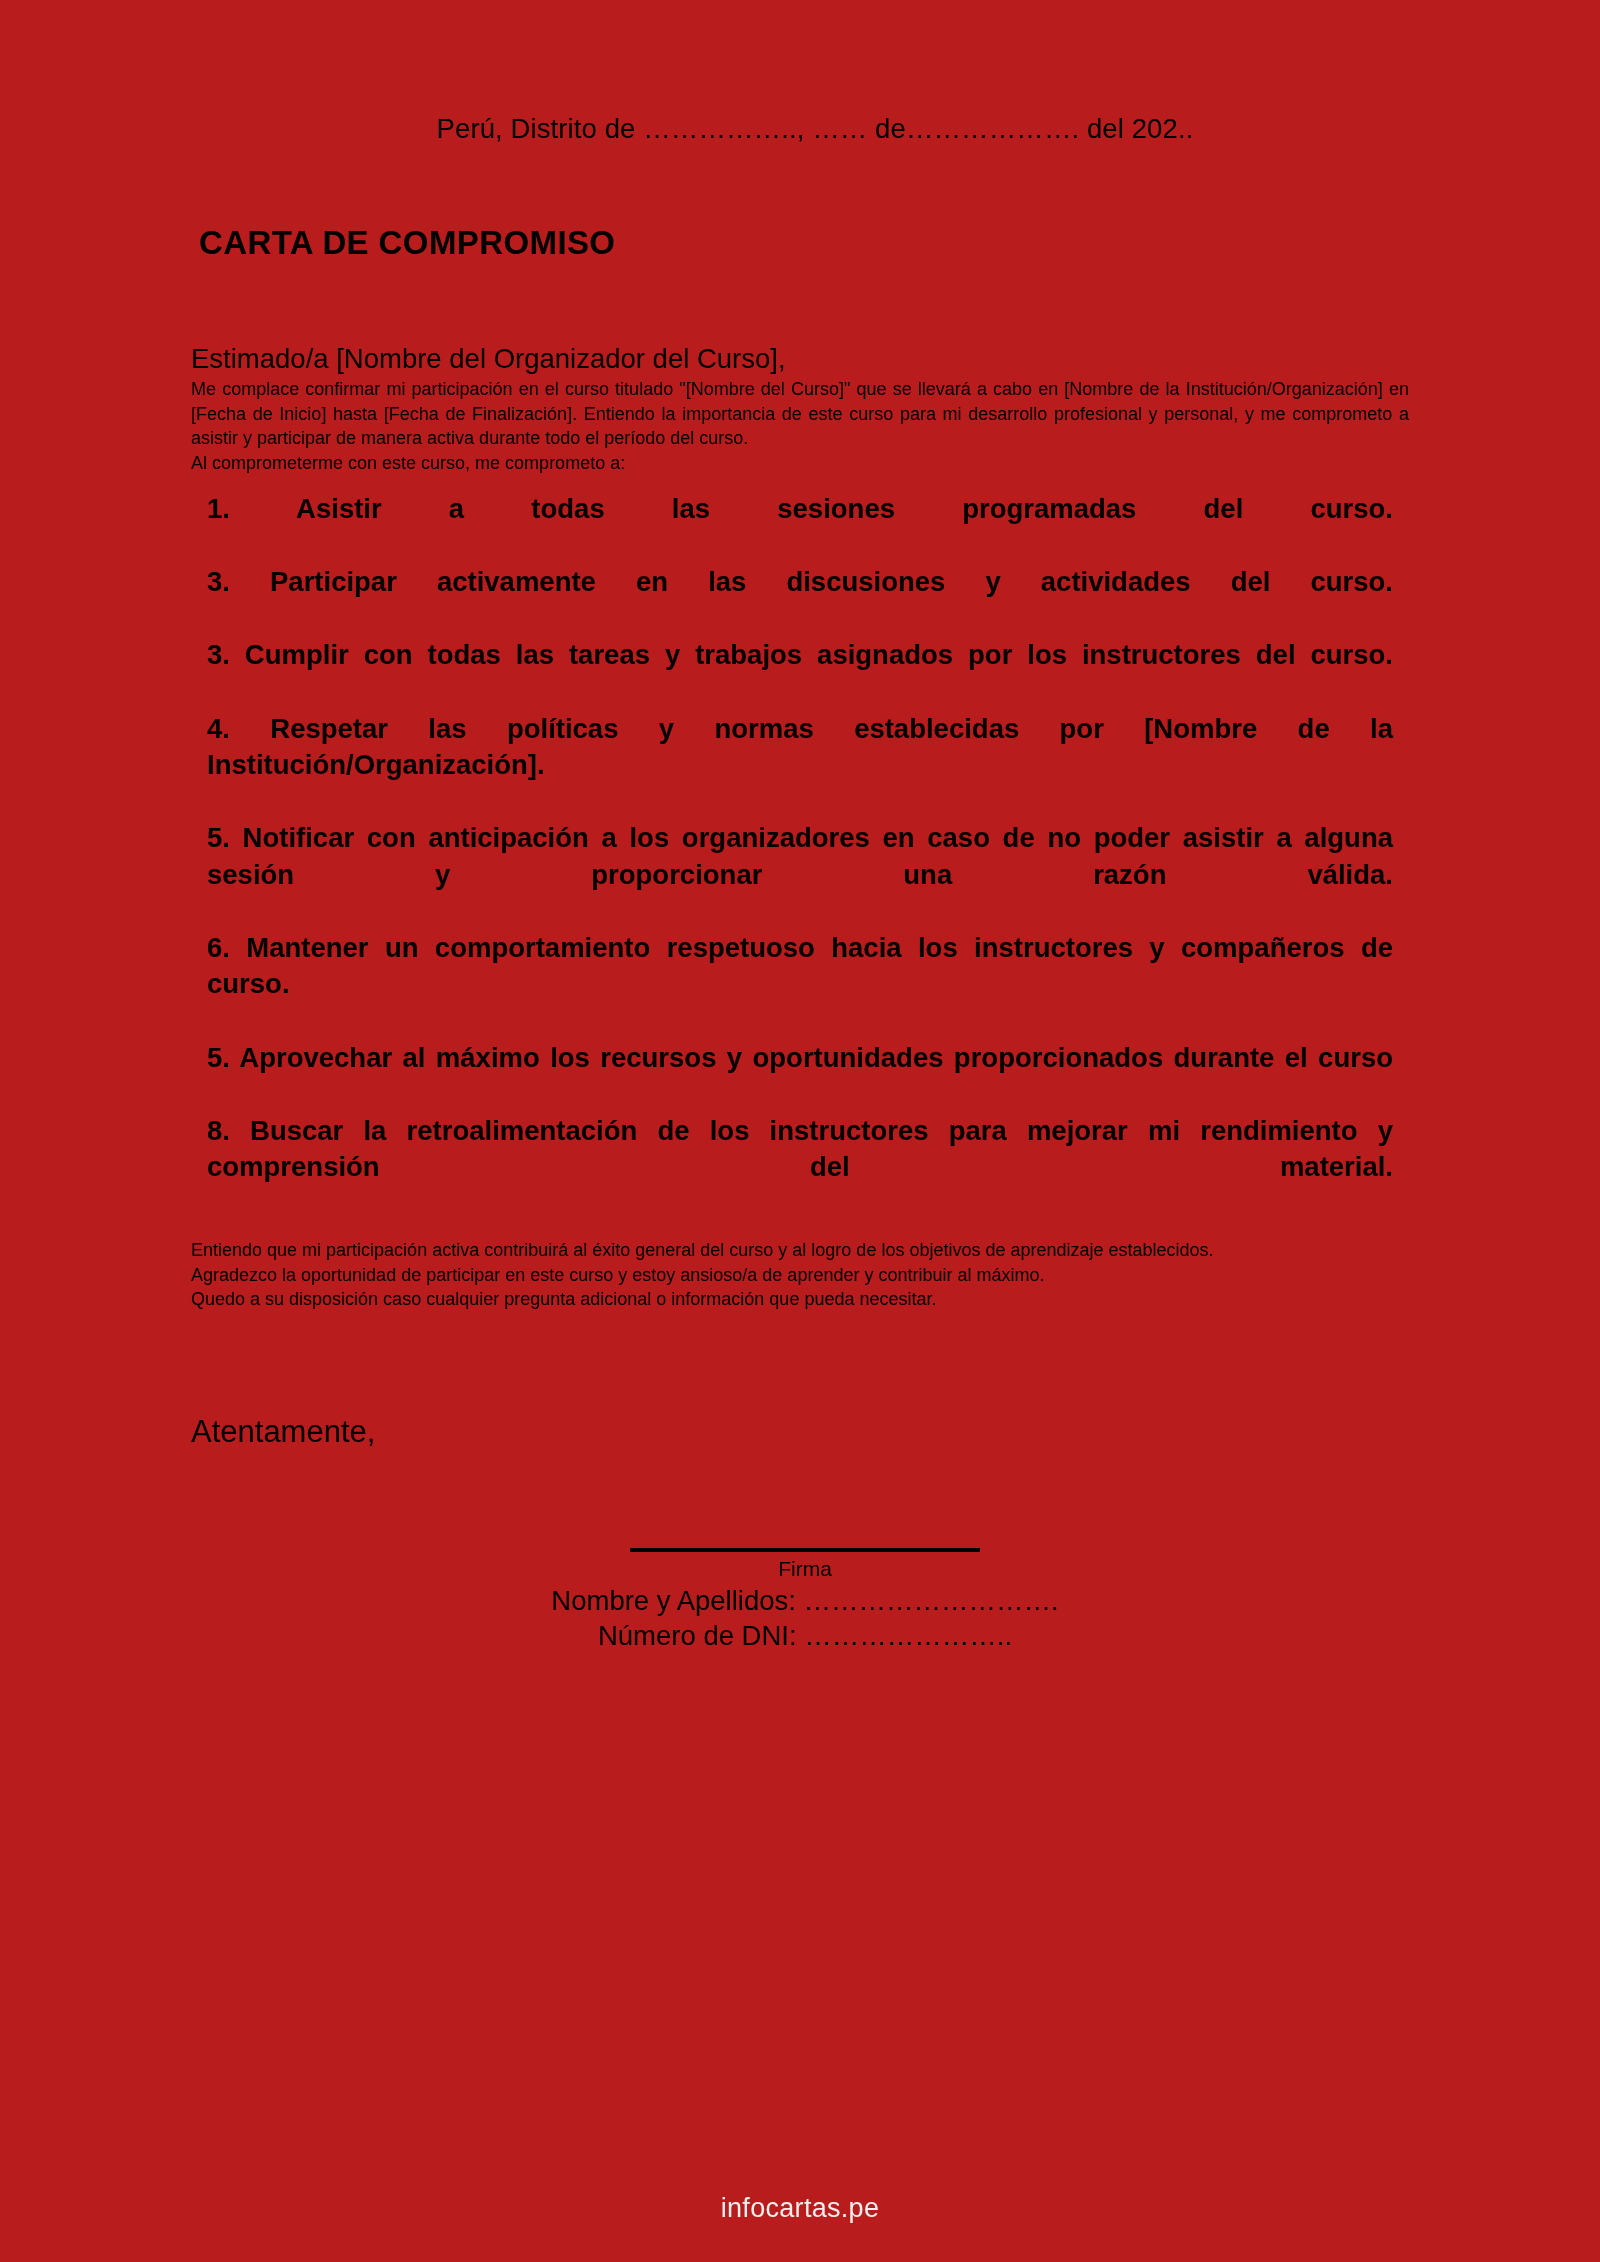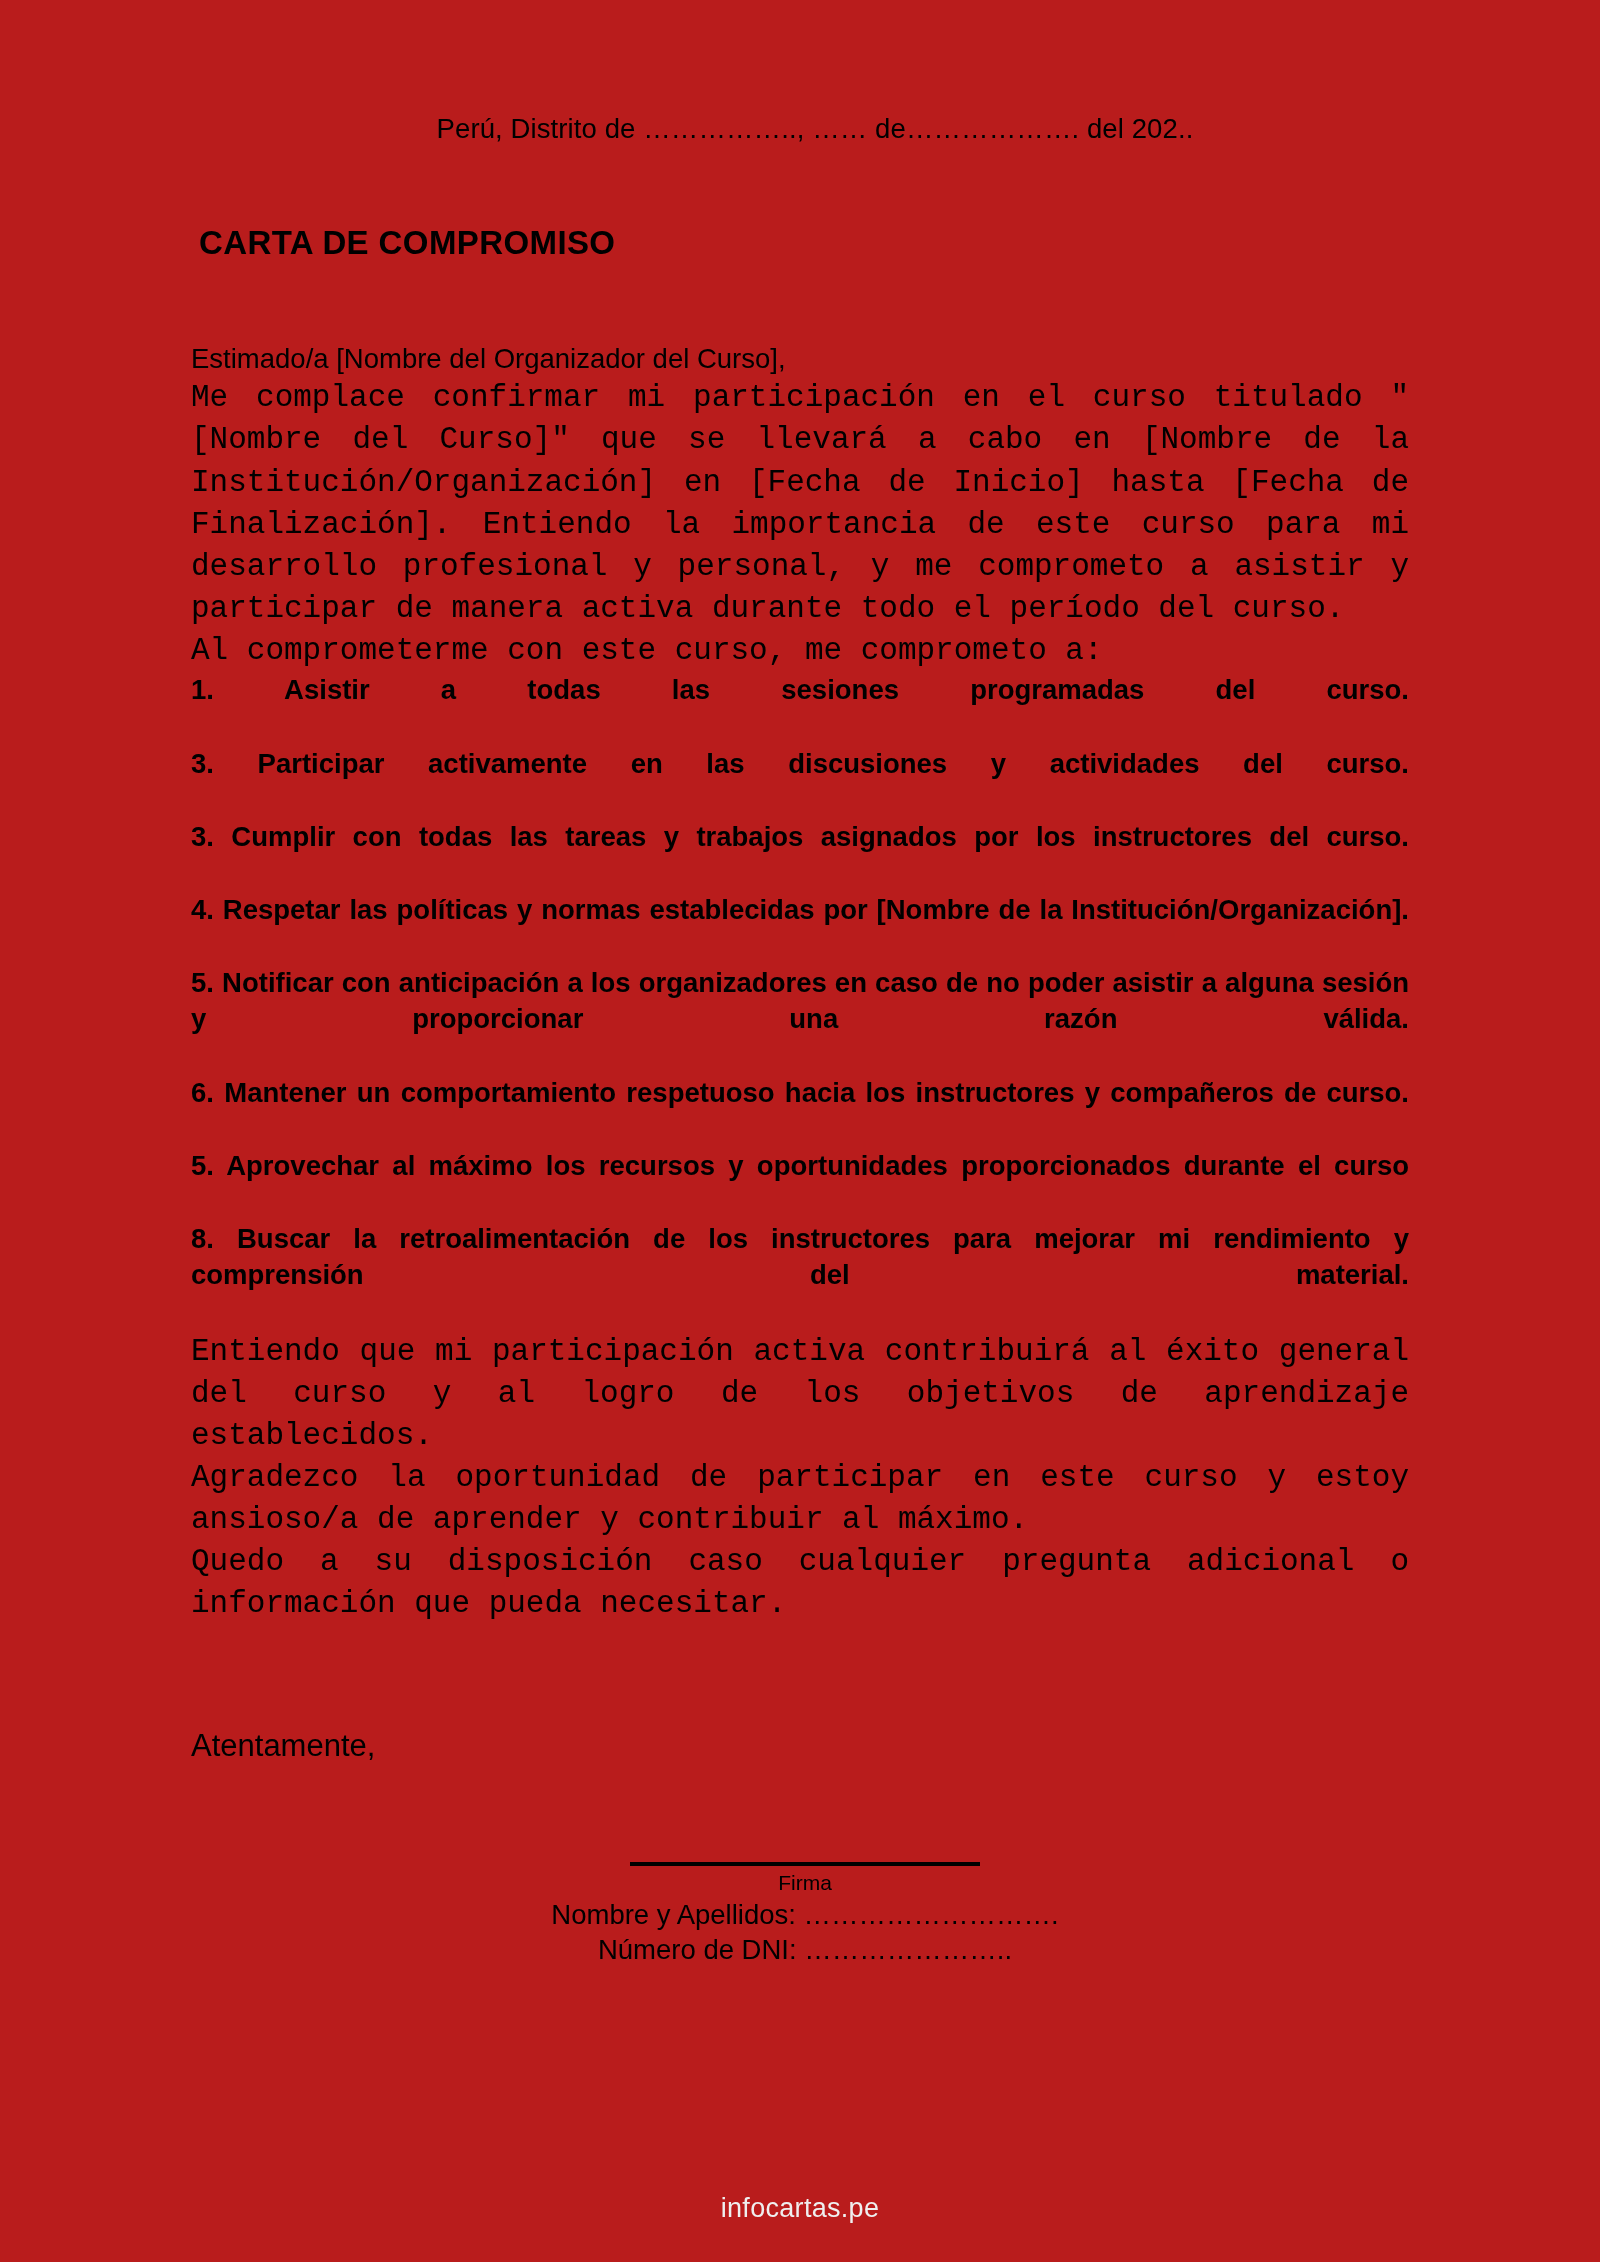--- a/index.html
+++ b/index.html
@@ -47,32 +47,31 @@
   }
 
   
   .greeting {
     margin-top: 80px;
     font-size: 27.5px;
     line-height: 1.27;
   }
   p.para {
     margin: 0;
-    font-size: 31px;
+    font-size: 18px;
     line-height: 1.36;
     text-align: justify;
     text-justify: inter-word;
-    font-family: Liberation Mono, monospace;
   }
   .gap-lg { margin-top: 38px; }
   .gap-md { margin-top: 34px; }
 
   
   .commit-list {
-    margin: 0;
+    margin: 16px;
     padding: 0;
     list-style: none;
   }
   .commit-list li {
     font-size: 27.5px;
     font-weight: bold;
     line-height: 1.33;
     text-align: justify;
     text-justify: inter-word;
     margin: 0;

